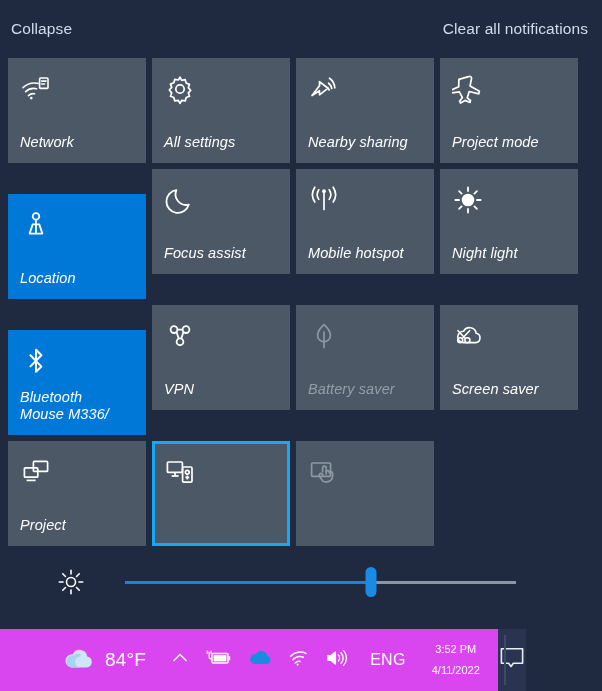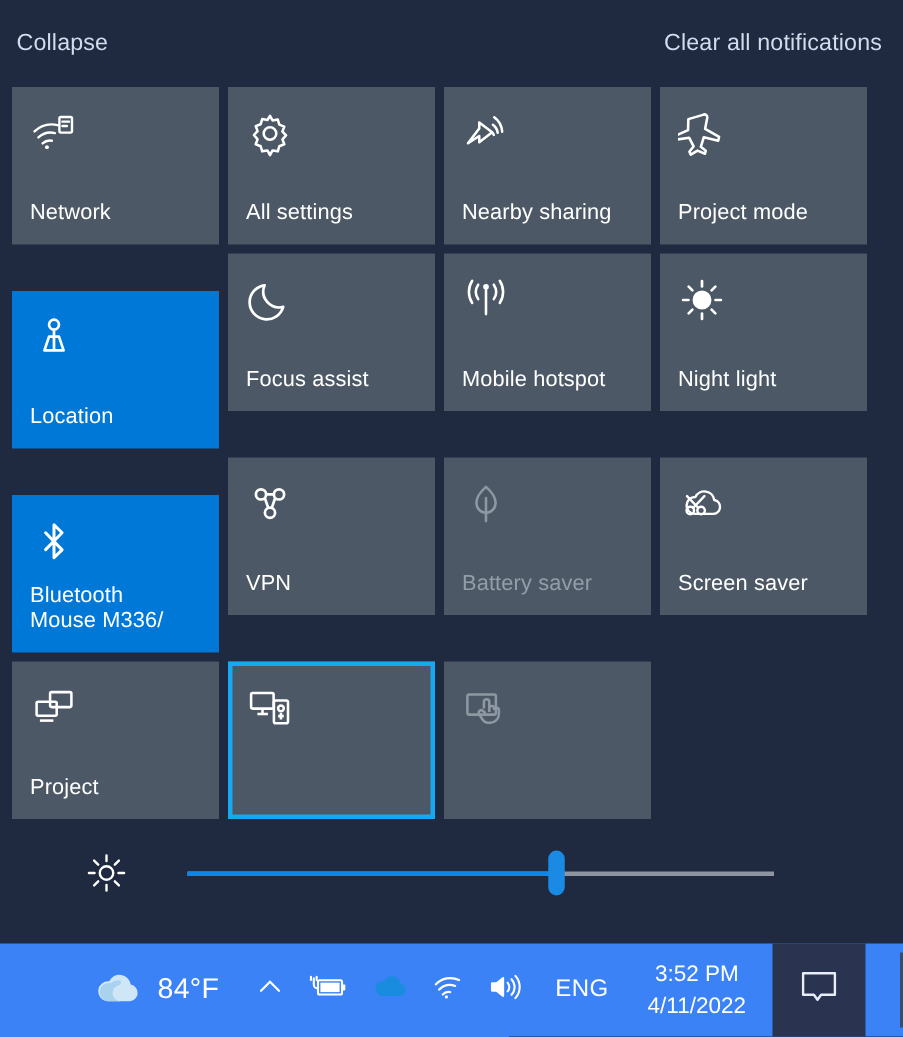--- a/index.html
+++ b/index.html
@@ -42,20 +42,21 @@
     width: 138px;
     height: 105px;
     background: #4c5865;
     position: relative;
     cursor: pointer;
     padding: 12px 9px 8px 9px;
     display: flex;
     flex-direction: column;
     justify-content: space-between;
     border: 3px solid transparent;
+    font-style: italic;
   }
   .tile.active { background: #0078d7; margin-top: 25px; }
   .tile.disabled { cursor: default; gap: 28px; }
   .tile.focused { border-color: #16a8f0; }
   .tile.empty { background: transparent; cursor: default; }
 
   .tile-icon {
     width: 32px;
     height: 32px;
     color: #ffffff;
@@ -108,23 +109,23 @@
     height: 30px;
     border-radius: 6px;
     background: #1a8ae5;
     transform: translateX(-50%);
   }
 
   
   .taskbar {
     position: absolute;
     left: 0; bottom: 0;
-    width: 602px;
+    width: 506px;
     height: 62px;
-    background: #3b82f6;
+    background: #d946ef;
     display: flex;
     align-items: center;
   }
   .tb-weather {
     display: flex;
     align-items: center;
     margin-left: 62px;
     cursor: pointer;
   }
   .tb-weather-icon { width: 34px; height: 34px; }
@@ -151,21 +152,21 @@
     margin-left: 21px;
     cursor: pointer;
     letter-spacing: .3px;
   }
   .tb-clock {
     margin-left: 26px;
     text-align: center;
     cursor: pointer;
     line-height: 21px;
   }
-  .tb-clock div { font-size: 15px; color: #ffffff; }
+  .tb-clock div { font-size: 11px; color: #ffffff; }
   .tb-action {
     width: 62px;
     height: 62px;
     margin-left: 18px;
     background: #2a3350;
     display: flex;
     align-items: center;
     justify-content: center;
     cursor: pointer;
   }

